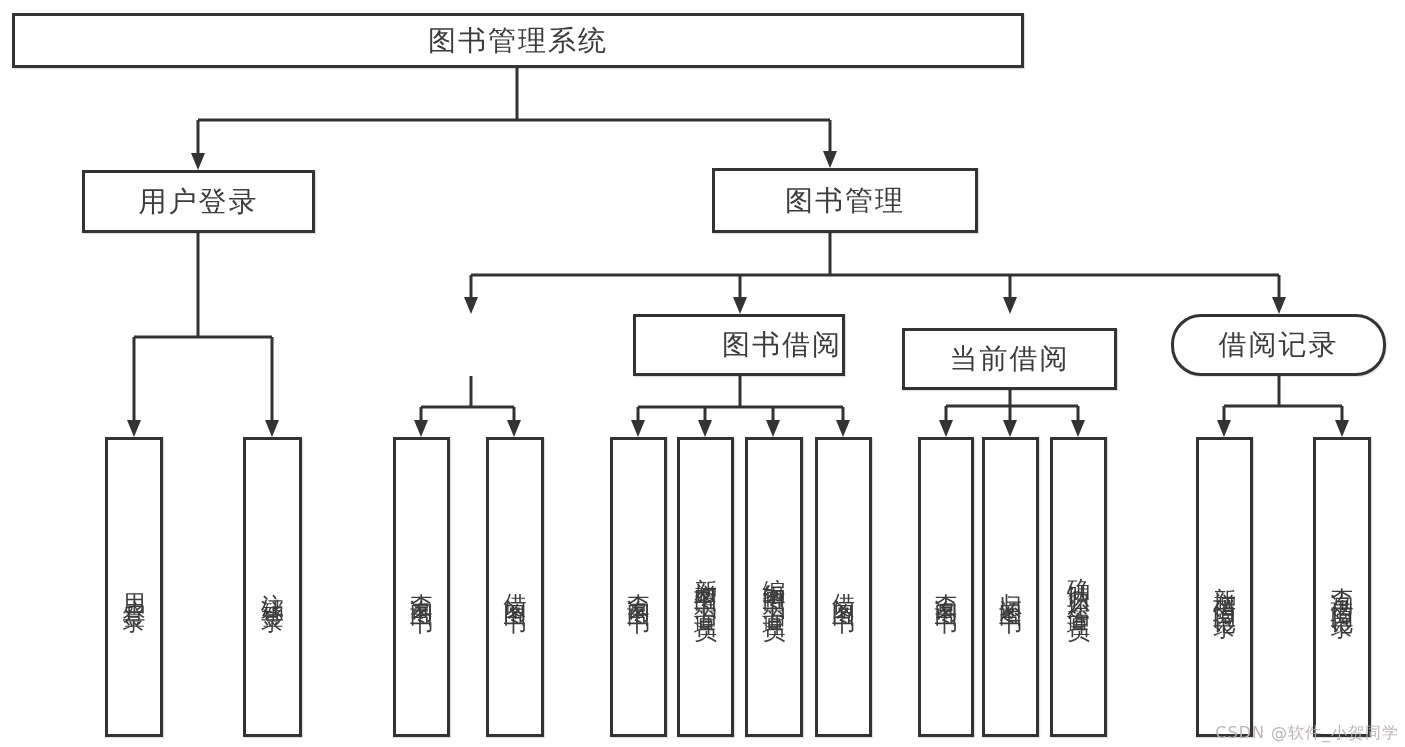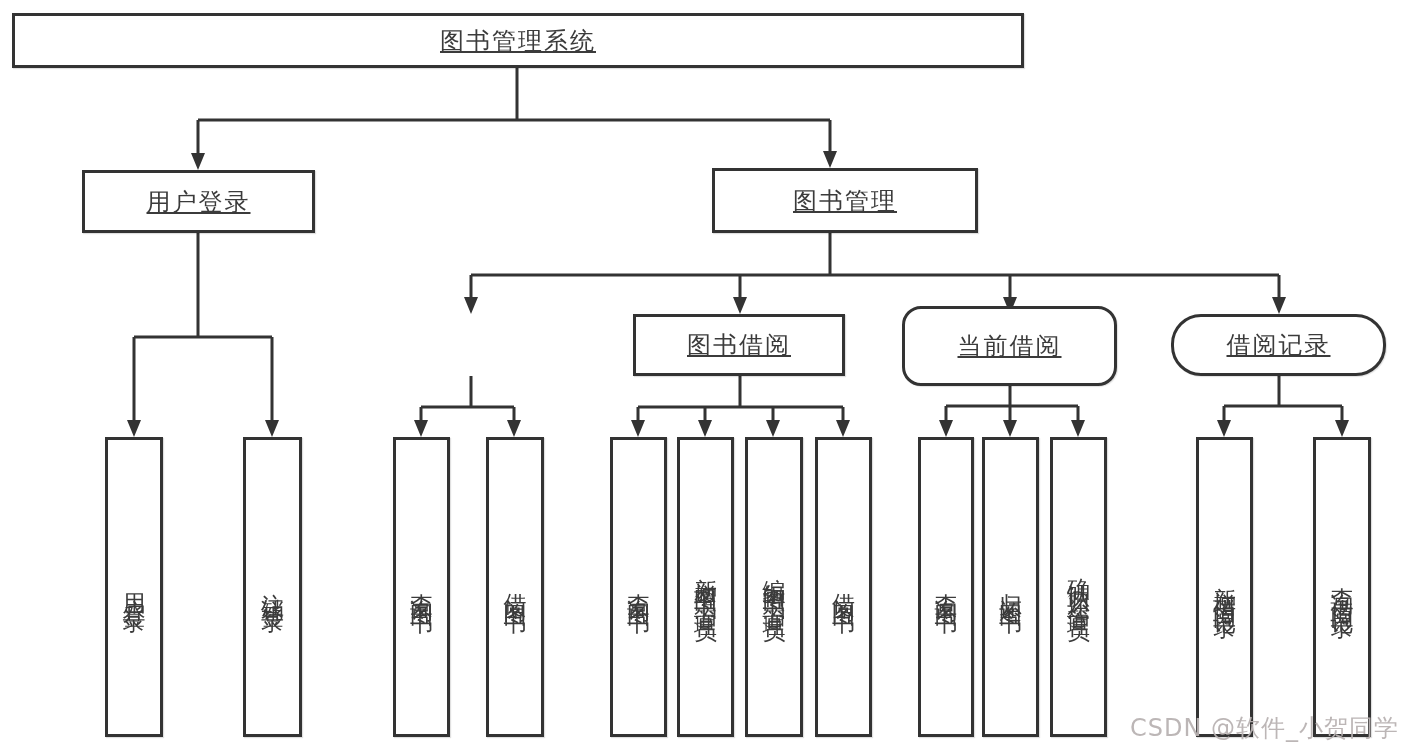--- a/index.html
+++ b/index.html
@@ -20,33 +20,33 @@
     position: absolute;
     box-sizing: border-box;
     border: 3px solid #333333;
     background: #ffffff;
     display: flex;
     align-items: center;
     justify-content: center;
     color: #3b3b3b;
     box-shadow: 1px 1px 1px rgba(0,0,0,0.12);
   }
-  .hbox { font-size: 24px; letter-spacing: 2px; text-decoration: underline; }
+  .hbox { font-size: 28px; letter-spacing: 2px; }
   .vbox { font-size: 23px; }
   .vbox .vlabel {
     writing-mode: vertical-rl;
     text-orientation: mixed;
     letter-spacing: 6px;
     line-height: 1;
   }
   #watermark {
     position: absolute;
     right: 6px;
     bottom: 3px;
-    font-size: 24px;
+    font-size: 16px;
     letter-spacing: 1px;
     color: rgba(184, 178, 178, 0.95);
     z-index: 5;
     white-space: nowrap;
   }
 </style>
 </head>
 <body>
 
 <div id="canvas">
@@ -93,24 +93,24 @@
     <span>图书管理系统</span>
   </div>
 
   <div class="node hbox" style="left:82px; top:170px; width:233px; height:63px;">
     <span>用户登录</span>
   </div>
   <div class="node hbox" style="left:712px; top:168px; width:266px; height:65px;">
     <span>图书管理</span>
   </div>
 
-  <div class="node hbox" style="left:633px; top:314px; width:212px; height:62px;">
+  <div class="node hbox" style="left:633px; top:314px; width:212px; height:62px;justify-content:flex-end;">
     <span>图书借阅</span>
   </div>
-  <div class="node hbox" style="left:902px; top:306px; width:215px; height:80px;border-radius:19px;">
+  <div class="node hbox" style="left:902px; top:328px; width:215px; height:62px;">
     <span>当前借阅</span>
   </div>
   <div class="node hbox" style="left:1171px; top:314px; width:215px; height:62px;border-radius:30px;">
     <span>借阅记录</span>
   </div>
 
   <div class="node vbox" style="left:105px; top:437px; width:58px; height:300px;">
     <span class="vlabel">用户登录</span>
   </div>
   <div class="node vbox" style="left:243px; top:437px; width:59px; height:300px;">

